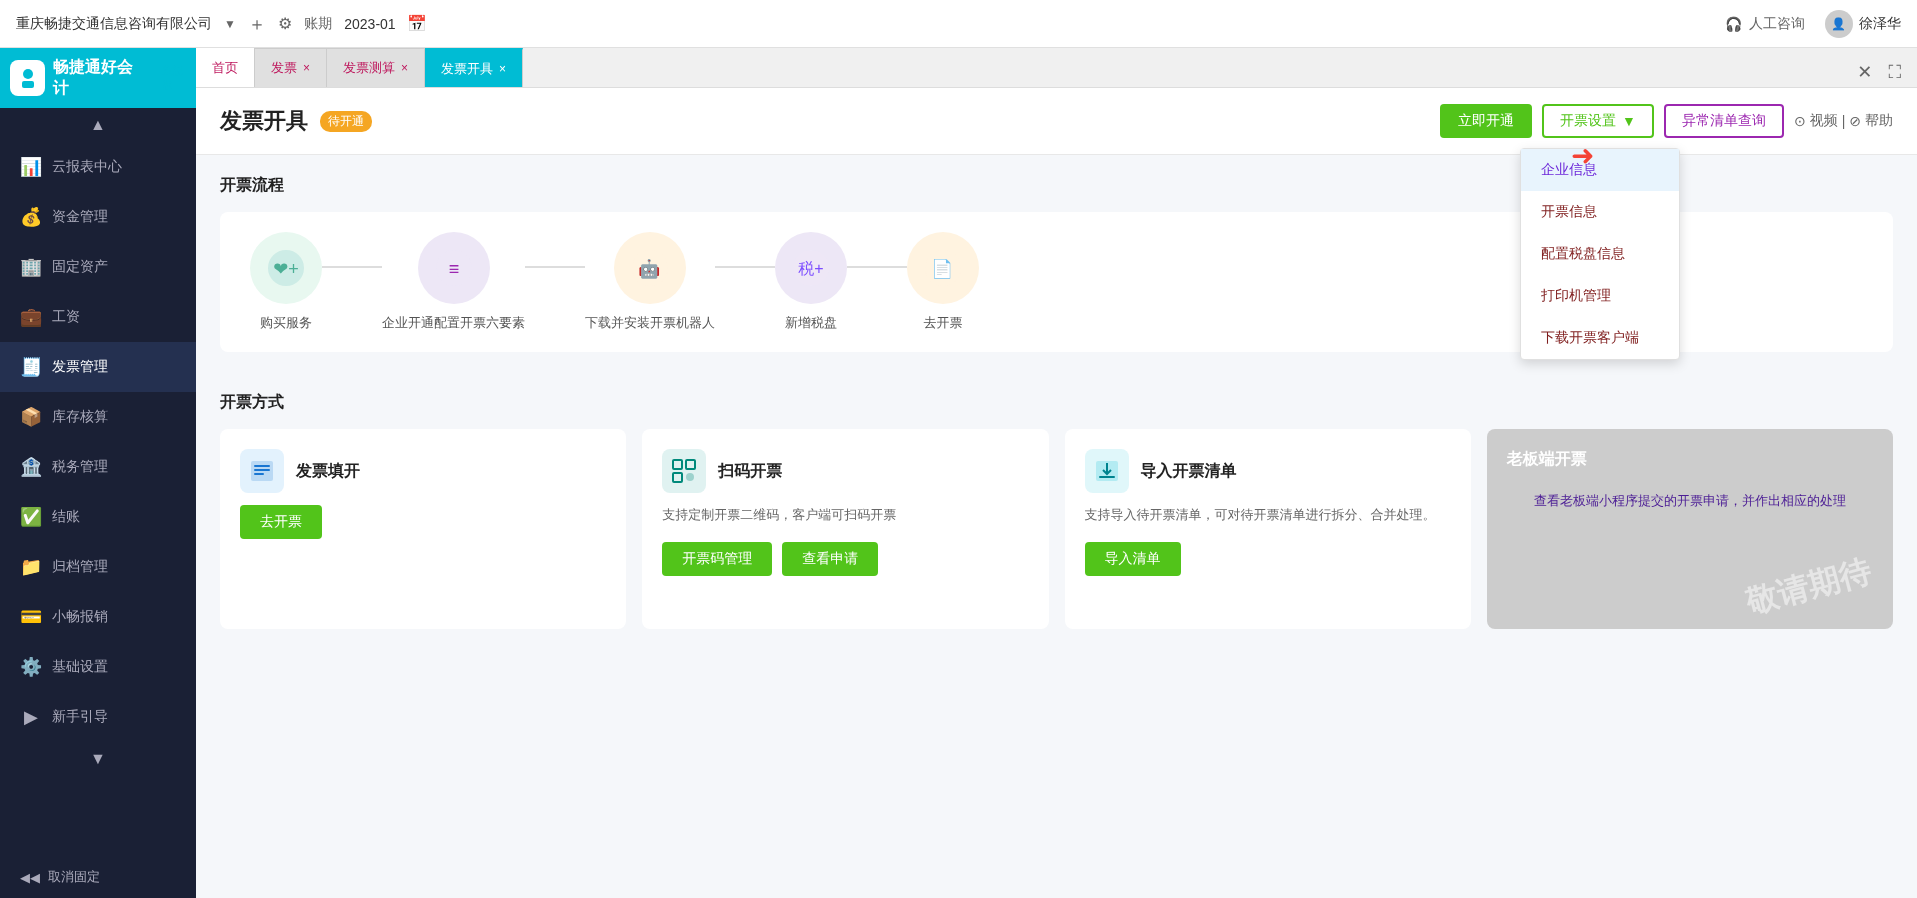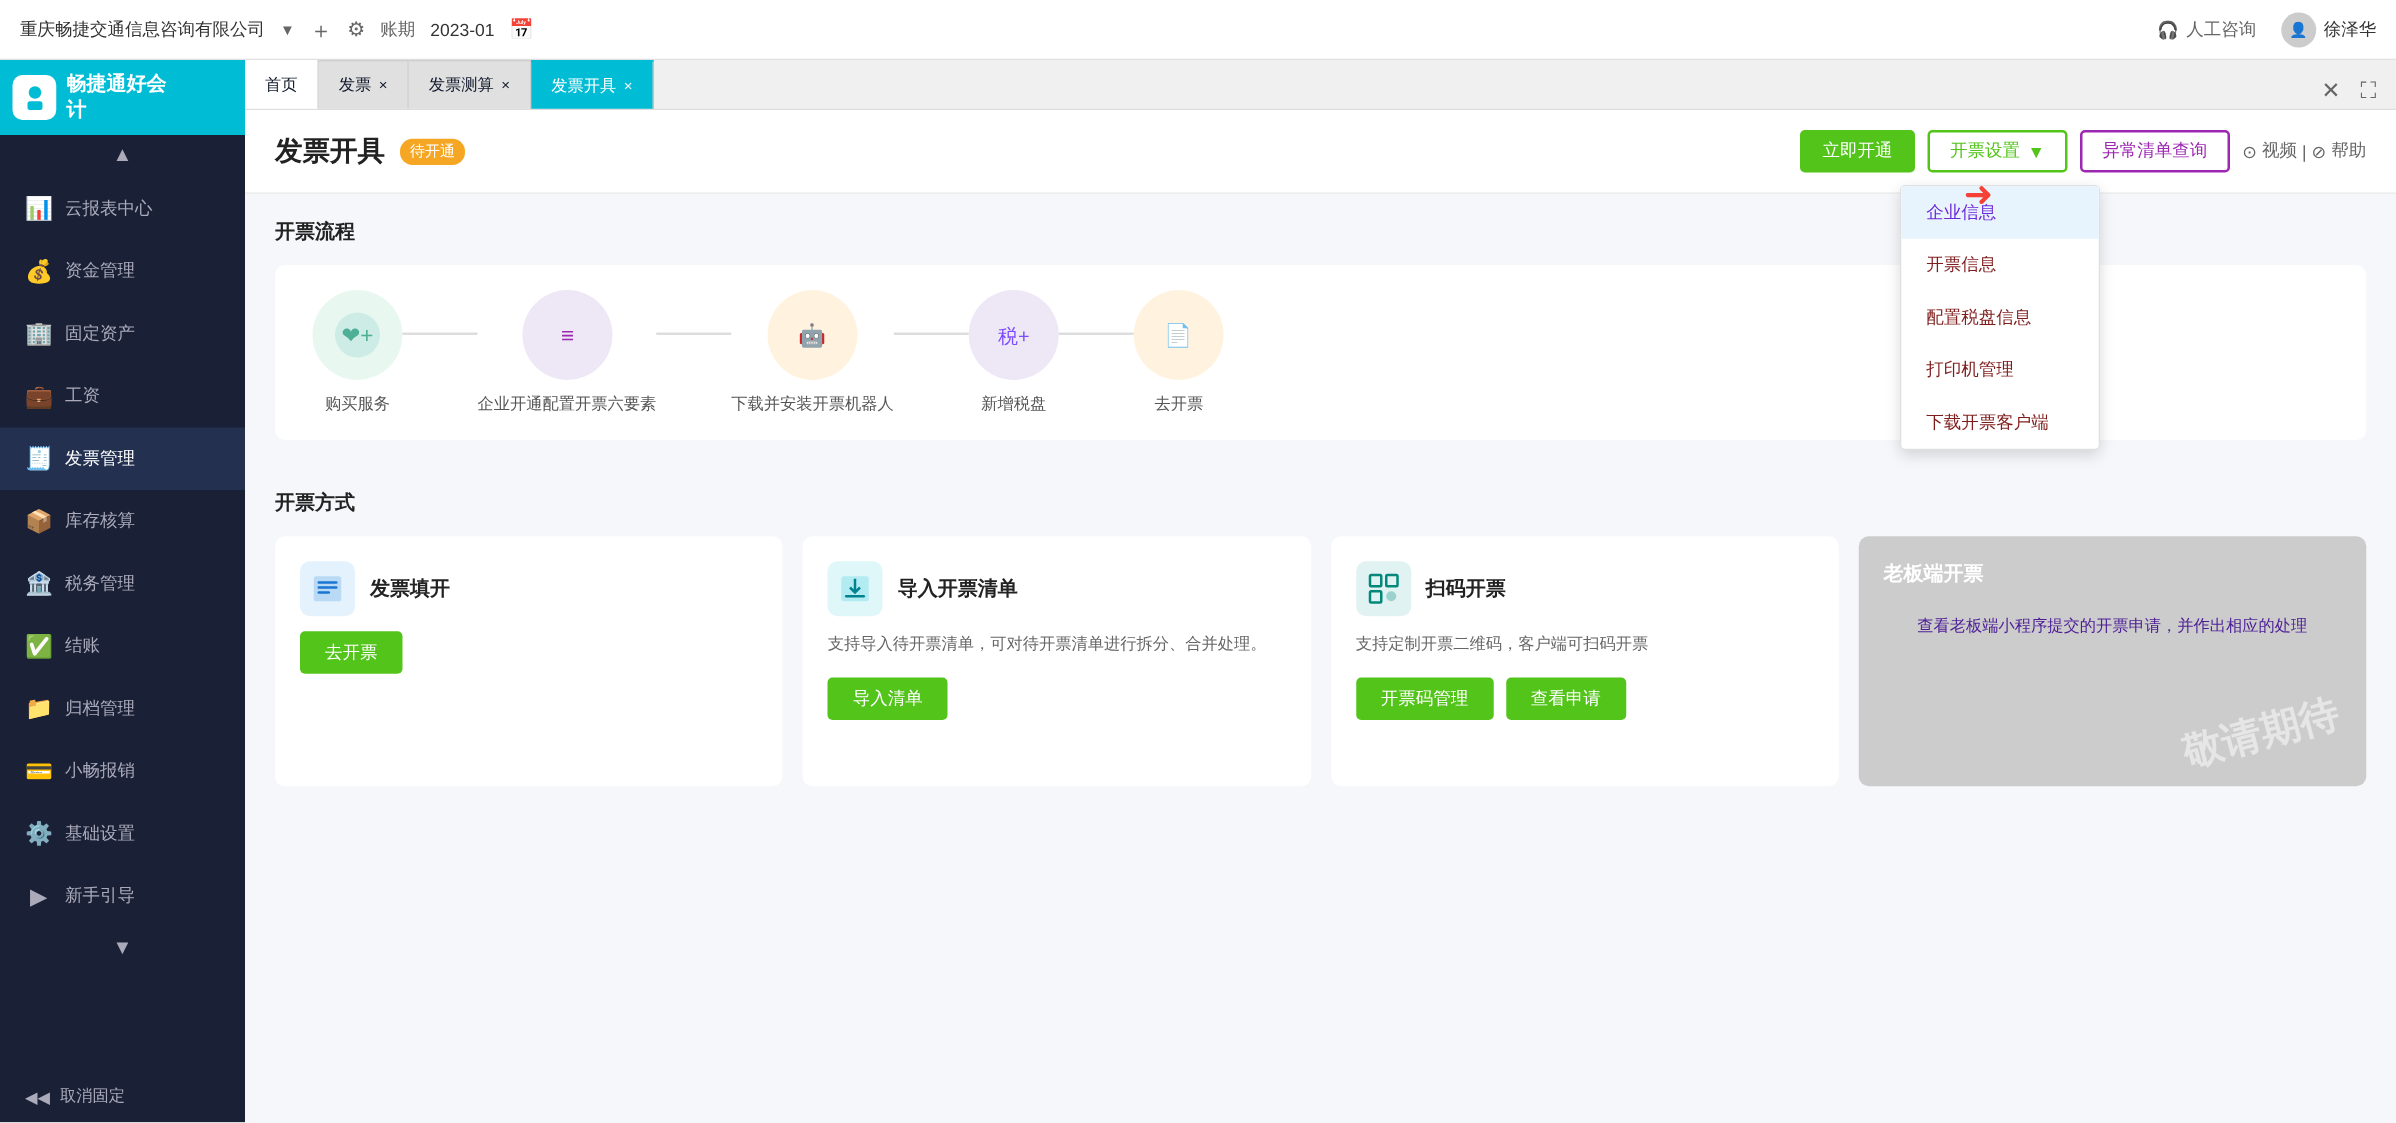--- a/index.html
+++ b/index.html
@@ -119,21 +119,21 @@
       display: flex;
       align-items: flex-end;
       padding: 0 0;
       flex-shrink: 0;
       border-bottom: 1px solid #ddd;
       position: relative;
     }
     .tab {
       padding: 8px 16px;
       font-size: 13px;
-      color: #0f172a;
+      color: #be185d;
       cursor: pointer;
       background: #e0e0e0;
       border-right: 1px solid #ccc;
       border-top: 1px solid #ccc;
       height: 100%;
       display: flex;
       align-items: center;
       gap: 6px;
     }
     .tab.active {
@@ -603,52 +603,52 @@
                   <rect x="6" y="16" width="10" height="2" rx="1" fill="#1976d2"></rect>
                 </svg>
               </div>
               <span class="method-title">发票填开</span>
             </div>
             <button class="btn-go">去开票</button>
           </div>
 
           <div class="method-card">
             <div class="method-card-header">
-              <div class="method-icon cyan">
-                <svg width="28" height="28" viewBox="0 0 28 28">
-                  <rect x="3" y="4" width="22" height="20" rx="2" fill="#00bcd4" opacity="0.2"></rect>
-                  <path d="M14 6 L14 16 M10 13 L14 17 L18 13" stroke="#00838f" stroke-width="2" fill="none"></path>
-                  <rect x="6" y="19" width="16" height="2" rx="1" fill="#00838f"></rect>
-                </svg>
-              </div>
-              <span class="method-title">导入开票清单</span>
-            </div>
-            <p class="method-desc">支持导入待开票清单，可对待开票清单进行拆分、合并处理。</p>
-            <button class="btn-go">导入清单</button>
-          </div>
-
-          <div class="method-card">
-            <div class="method-card-header">
               <div class="method-icon teal">
                 <svg width="28" height="28" viewBox="0 0 28 28">
                   <rect x="3" y="3" width="9" height="9" rx="1" fill="none" stroke="#00897b" stroke-width="2"></rect>
                   <rect x="16" y="3" width="9" height="9" rx="1" fill="none" stroke="#00897b" stroke-width="2"></rect>
                   <rect x="3" y="16" width="9" height="9" rx="1" fill="none" stroke="#00897b" stroke-width="2"></rect>
                   <circle cx="20" cy="20" r="4" fill="#00897b" opacity="0.3"></circle>
                 </svg>
               </div>
               <span class="method-title">扫码开票</span>
             </div>
             <p class="method-desc">支持定制开票二维码，客户端可扫码开票</p>
             <div style="display:flex;gap:10px;">
               <button class="btn-go">开票码管理</button>
               <button class="btn-go">查看申请</button>
             </div>
           </div>
 
+          <div class="method-card">
+            <div class="method-card-header">
+              <div class="method-icon cyan">
+                <svg width="28" height="28" viewBox="0 0 28 28">
+                  <rect x="3" y="4" width="22" height="20" rx="2" fill="#00bcd4" opacity="0.2"></rect>
+                  <path d="M14 6 L14 16 M10 13 L14 17 L18 13" stroke="#00838f" stroke-width="2" fill="none"></path>
+                  <rect x="6" y="19" width="16" height="2" rx="1" fill="#00838f"></rect>
+                </svg>
+              </div>
+              <span class="method-title">导入开票清单</span>
+            </div>
+            <p class="method-desc">支持导入待开票清单，可对待开票清单进行拆分、合并处理。</p>
+            <button class="btn-go">导入清单</button>
+          </div>
+
           <div class="method-card disabled">
             <div class="method-card-header">
               <span class="method-card-boss-title">老板端开票</span>
             </div>
             <p class="method-card-boss-text">查看老板端小程序提交的开票申请，并作出相应的处理</p>
             <div class="watermark">敬请期待</div>
           </div>
 
         </div>
       </div>

